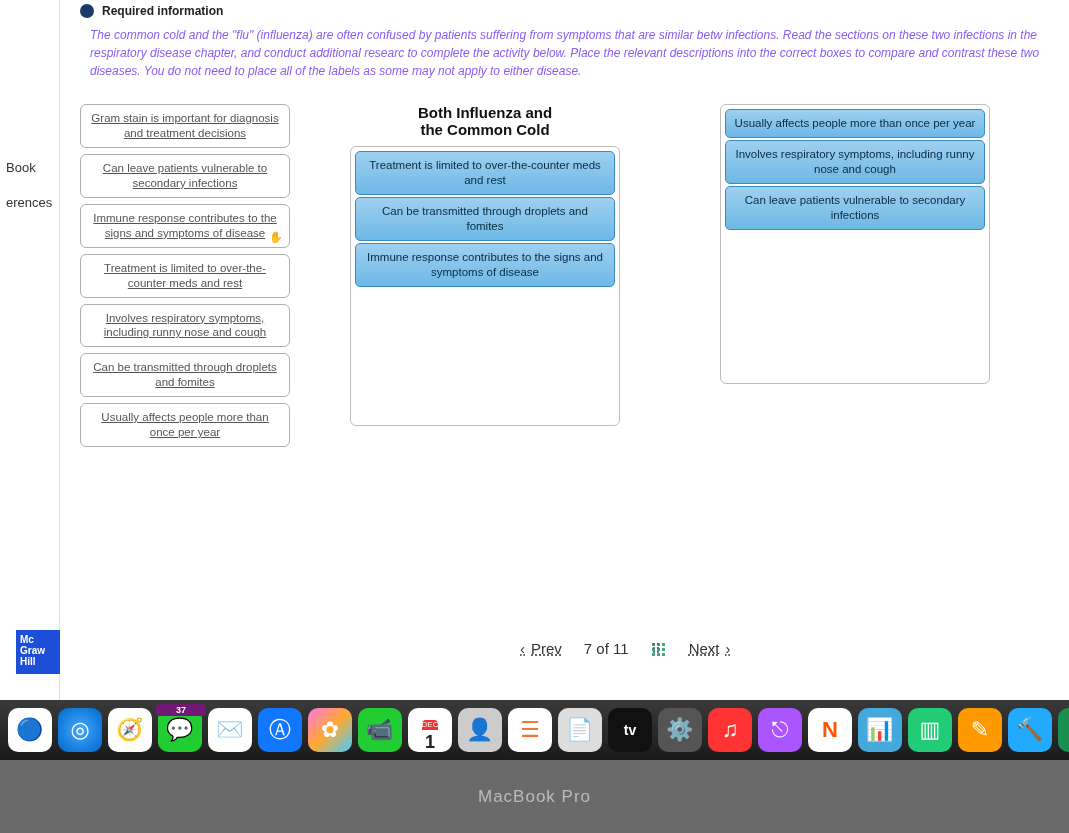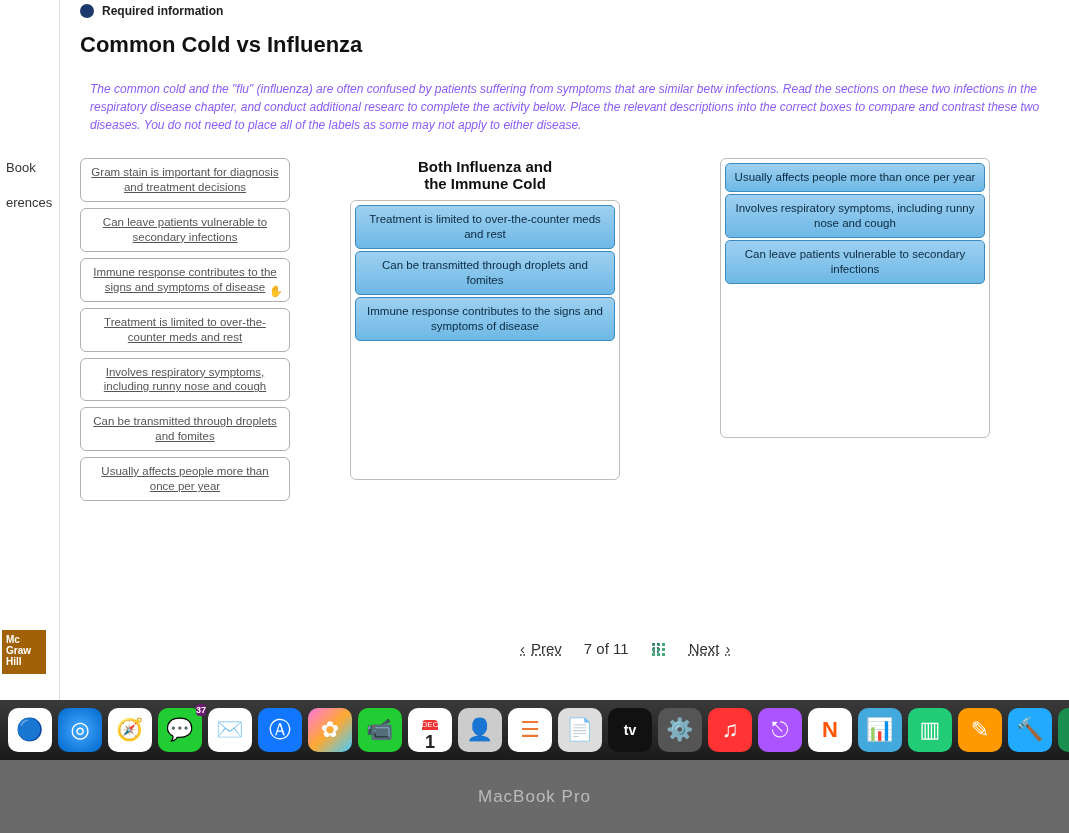--- a/index.html
+++ b/index.html
@@ -124,24 +124,24 @@
     border-radius: 5px;
     padding: 6px 8px;
     font-size: 11.5px;
     color: #0a2a40;
     text-align: center;
     line-height: 1.3;
     cursor: grab;
   }
   .logo {
     position: absolute;
-    left: 2px;
+    left: 16px;
     top: 630px;
     width: 44px; height: 44px;
-    background: #a16207;
+    background: #1d4ed8;
     color: #fff;
     font-size: 10px;
     font-weight: 700;
     line-height: 1.1;
     padding: 4px;
     white-space: pre-line;
     display: flex;
     align-items: flex-start;
   }
   .pager {
@@ -191,21 +191,21 @@
     font-size: 22px;
     color: #fff;
     flex: 0 0 44px;
     position: relative;
     cursor: pointer;
   }
   .dock .badge {
     position: absolute; top: -4px; right: -4px;
     background: #701a75; color: #fff;
     border-radius: 4px; font-size: 9px;
-    padding: 1px 0; font-weight: 700;
+    padding: 1px 20px; font-weight: 700;
   }
   .dock .cal {
     background: #fff; color: #333; text-align: center;
     display: flex; flex-direction: column; line-height: 1;
     font-size: 10px; padding-top: 10px;
   }
   .dock .cal .m { background: #e33; color: #fff; font-size: 8px; border-radius: 4px 4px 0 0; padding: 1px 0;}
   .dock .cal .d { font-size: 18px; font-weight: 700; color: #222; padding-top: 3px;}
   
   .below {
@@ -228,21 +228,20 @@
     <div class="rail-item">erences</div>
   </div>
 
   <div class="content">
 
     <div class="req-info">
       <span class="req-dot"></span>
       <span class="req-label">Required information</span>
     </div>
 
-    <h1 class="title">Common Cold vs Influenza</h1>
 
     <p class="prompt">The common cold and the "flu" (influenza) are often confused by patients suffering from symptoms that are similar betw infections. Read the sections on these two infections in the respiratory disease chapter, and conduct additional researc to complete the activity below. Place the relevant descriptions into the correct boxes to compare and contrast these two diseases. You do not need to place all of the labels as some may not apply to either disease.</p>
 
     <div class="activity">
 
       <div class="bank">
         <div class="label-card">Gram stain is important for diagnosis and treatment decisions</div>
         <div class="label-card">Can leave patients vulnerable to secondary infections</div>
         <div class="label-card">
           <span>Immune response contributes to the signs and symptoms of disease</span>
@@ -251,21 +250,21 @@
         <div class="label-card">Treatment is limited to over-the-counter meds and rest</div>
         <div class="label-card">Involves respiratory symptoms, including runny nose and cough</div>
         <div class="label-card">Can be transmitted through droplets and fomites</div>
         <div class="label-card">Usually affects people more than once per year</div>
       </div>
 
       <div class="dropzones">
 
         <div class="zone-col">
           <div class="zone-title">Both Influenza and
-the Immune Cold</div>
+the Common Cold</div>
           <div class="dropbox">
             <div class="placed">Treatment is limited to over-the-counter meds and rest</div>
             <div class="placed">Can be transmitted through droplets and fomites</div>
             <div class="placed">Immune response contributes to the signs and symptoms of disease</div>
           </div>
         </div>
 
         <div class="zone-col">
           <div class="dropbox">
             <div class="placed">Usually affects people more than once per year</div>

